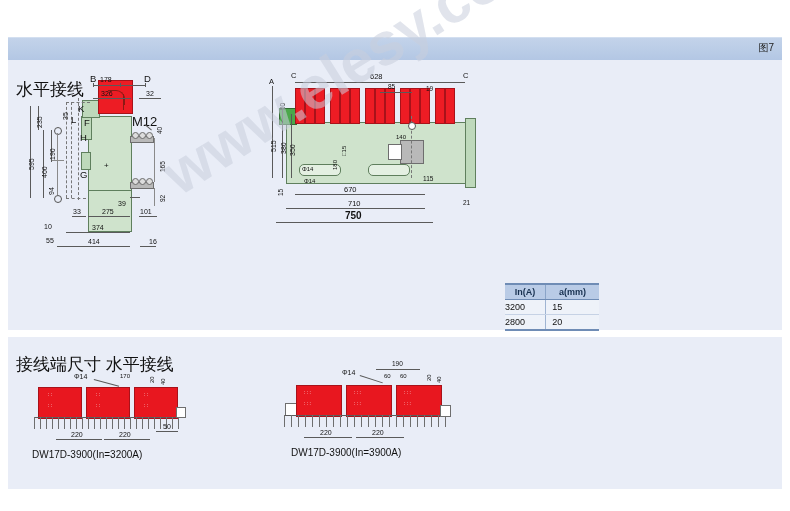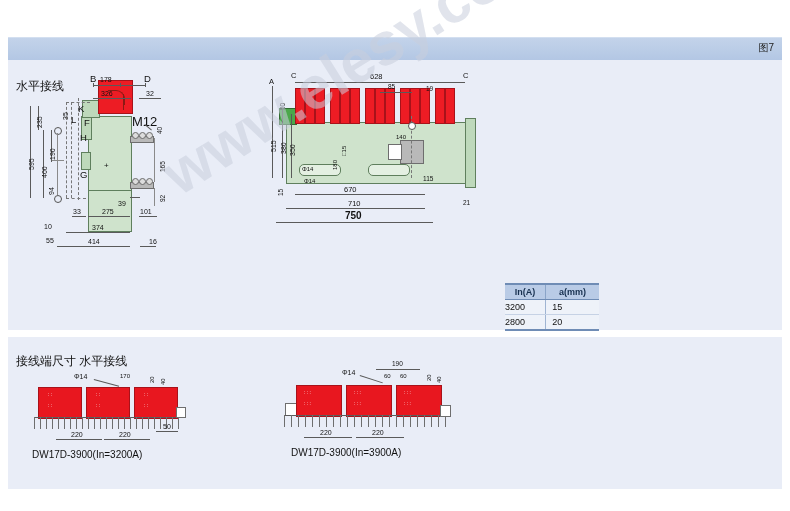--- a/index.html
+++ b/index.html
@@ -40,21 +40,21 @@
     transform:rotate(-32deg);transform-origin:0 0;
     white-space:nowrap;pointer-events:none;z-index:40;
     font-family:"Liberation Sans",sans-serif;
   }
 
   
   .lbl{position:absolute;font-size:6px;color:#111;white-space:nowrap;
        font-family:"Liberation Sans",sans-serif;line-height:1;}
   .lbl.v{transform:rotate(-90deg);transform-origin:0 0;}
   .lbl.big{font-size:9.5px;}
-  .cn{position:absolute;font-size:12px;color:#111;white-space:nowrap;}
+  .cn{position:absolute;font-size:17px;color:#111;white-space:nowrap;}
   .cap{position:absolute;font-size:10px;color:#111;white-space:nowrap;}
 
   .ln{position:absolute;background:#5a5a5a;}
   .ln.h{height:1px;}
   .ln.v{width:1px;}
   .dash-v{position:absolute;width:0;border-left:1px dashed #777;}
   .dash-h{position:absolute;height:0;border-top:1px dashed #777;}
 
   .green{position:absolute;background:#cfe3cc;border:1px solid #5f7f5d;}
   .green2{position:absolute;background:#bed9bb;border:1px solid #5f7f5d;}

